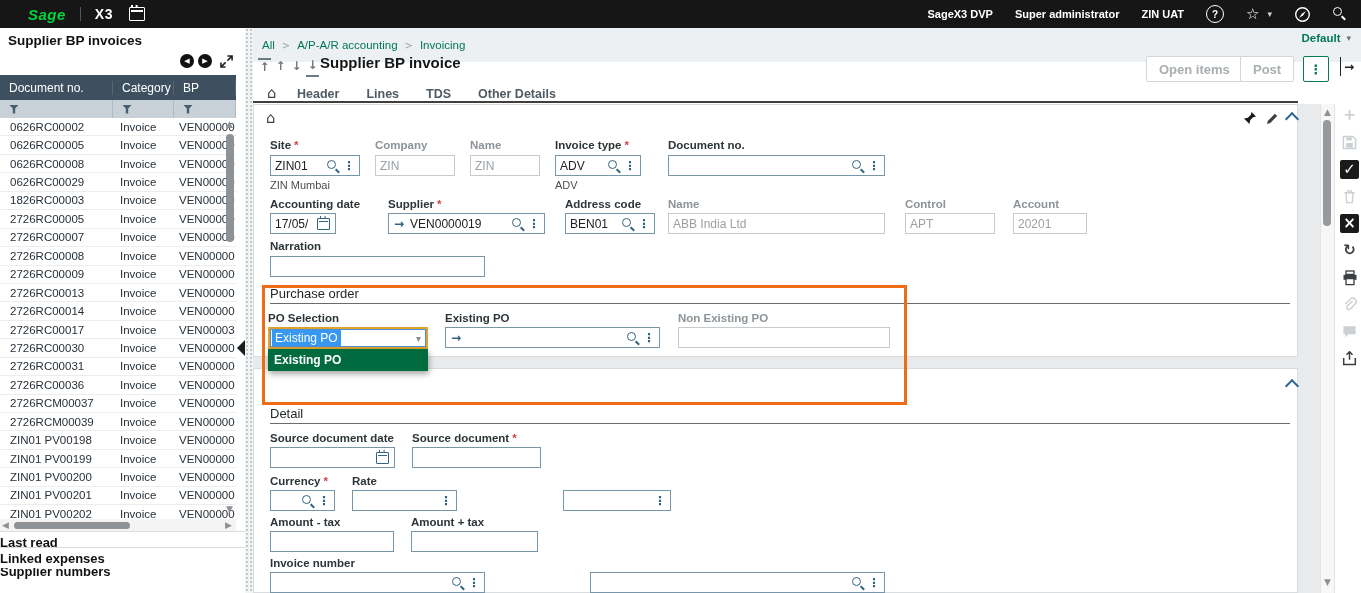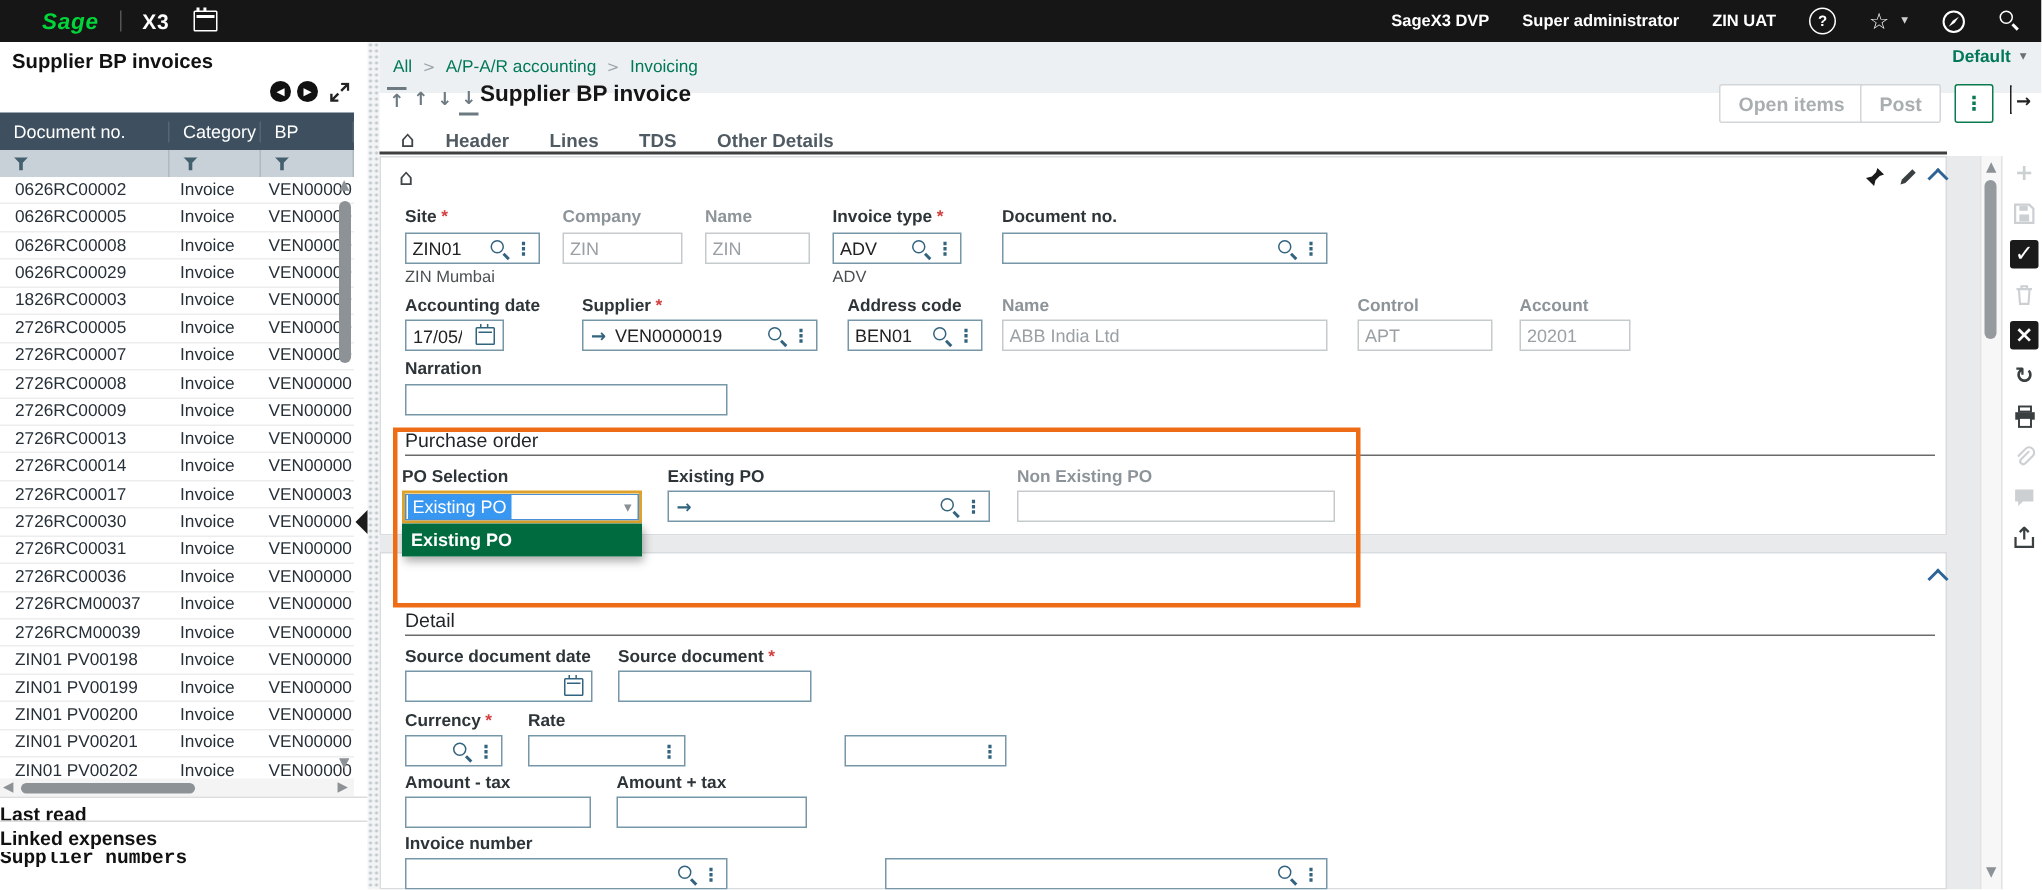--- a/index.html
+++ b/index.html
@@ -290,21 +290,21 @@
   <span class="abs sb-arrow sym" style="left:226px;top:477px">▼</span>
 
   <div class="hsb">
     <span class="sb-arrow sym" style="margin-left:2px">◀</span>
     <span class="sb-arrow sym" style="margin-left:auto;margin-right:4px">▶</span>
     <div class="hsb-thumb"></div>
   </div>
 
   <div id="panel-secs">
       <div class="panel-sec" style="top: 503px;">Last read</div>
-      <div class="panel-sec" style="top: 532px; font-family: Liberation Mono, monospace;">Supplier numbers</div>
+      <div class="panel-sec" style="top: 532px;">Supplier numbers</div>
       <div class="panel-sec" style="top: 519px;">Linked expenses</div>
     </div>
 </div>
 
 <div id="gutter" class="abs"></div>
 <div id="collapse-tri" class="abs"></div>
 
 <div id="bc-strip" class="abs">
   <div id="breadcrumb">
       <div class="bc-item" style="display: inline;">All</div>

